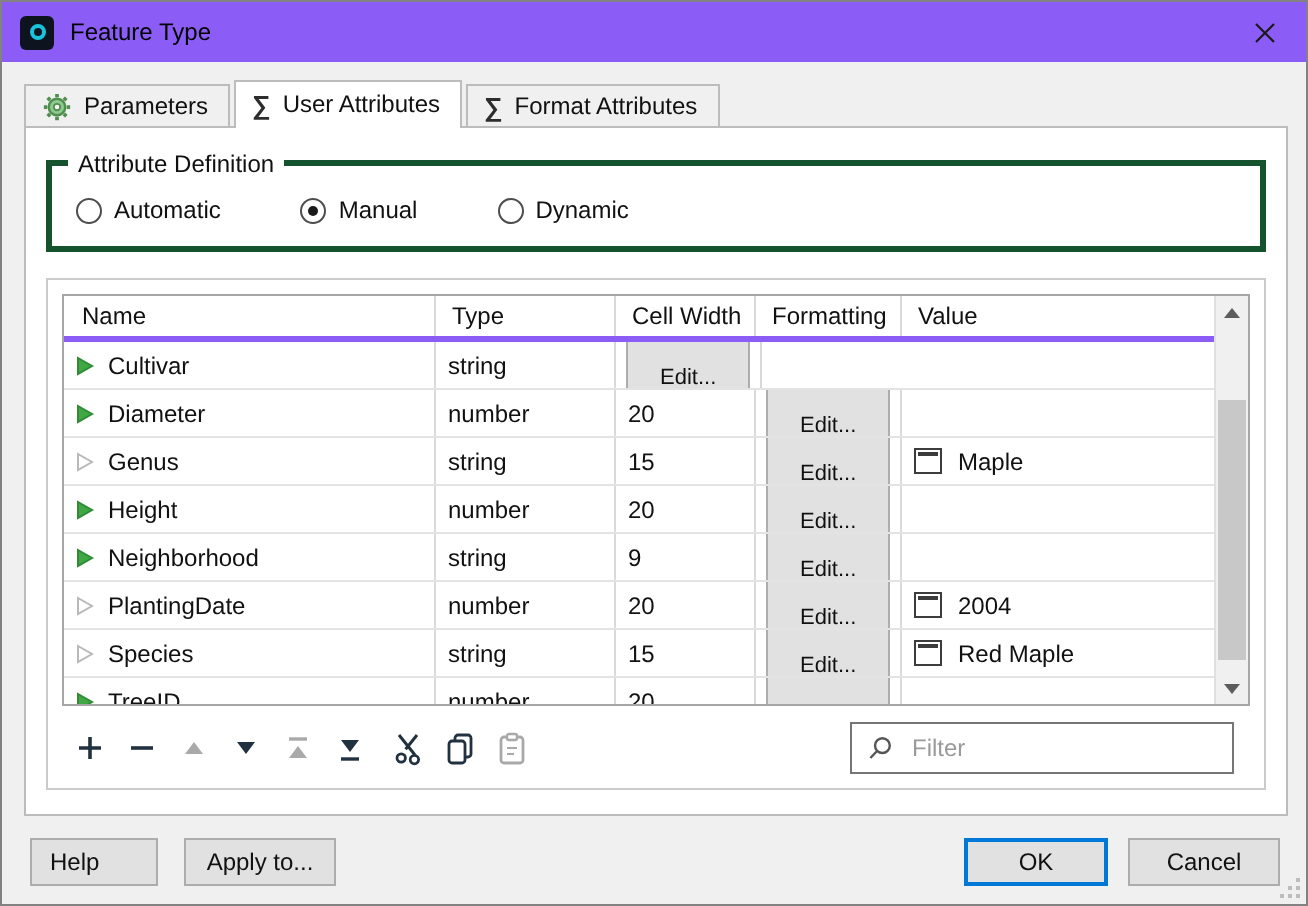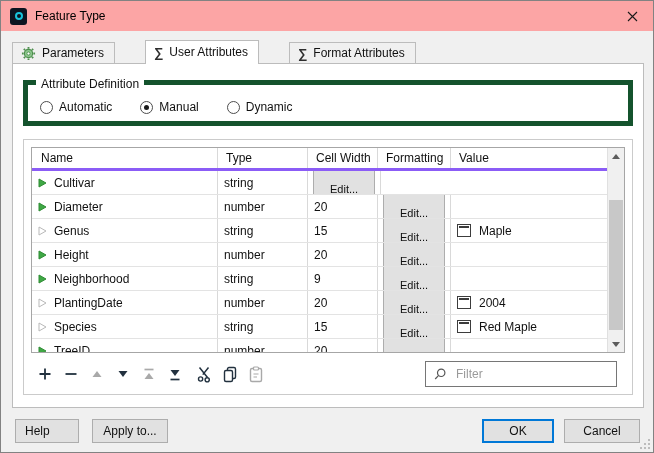--- a/index.html
+++ b/index.html
@@ -8,37 +8,37 @@
     position: relative;
     width: 654px; height: 453px;
     background: #f0f0f0;
     border: 1px solid #828282;
     font-family: "Liberation Sans", sans-serif;
     font-size: 12px;
     color: #111;
     overflow: hidden;
   }
   
-  .titlebar { height: 30px; background:#fca5a5; display:flex; align-items:center; padding-left:9px; }
+  .titlebar { height: 30px; background:#8b5cf6; display:flex; align-items:center; padding-left:9px; }
   .app-icon { width:17px; height:17px; background:#0d1420; border-radius:3px; display:flex; align-items:center; justify-content:center; flex:0 0 auto; }
   .app-icon i { display:block; width:8px; height:8px; border:2.5px solid #19c3dc; border-radius:50%; }
   .titlebar .title { margin-left:8px; font-size:12px; color:#000; }
   .close-btn { margin-left:auto; width:42px; height:30px; display:flex; align-items:center; justify-content:center; cursor:pointer; }
   
-  .tabs { position:absolute; left:11px; top:39px; display:flex; align-items:flex-end; z-index:4;gap:28px; }
+  .tabs { position:absolute; left:11px; top:39px; display:flex; align-items:flex-end; z-index:4; }
   .tab { display:flex; align-items:center; gap:6px; height:21px; padding:0 10px 0 8px;
          background:#f0f0f0; border:1px solid #bcbcbc; border-bottom:none; margin-right:2px; cursor:pointer; white-space:nowrap; }
   .tab.active { height:24px; background:#ffffff; margin-bottom:-1px; padding-bottom:1px; z-index:5; }
   .tab .sigma { font-size:13px; font-weight:700; color:#2d2d2d; line-height:1; }
   
   .panel { position:absolute; left:11px; right:9px; top:62px; bottom:44px; background:#ffffff; border:1px solid #bcbcbc; z-index:1; }
   
-  .groupbox { position:relative; margin:16px 10px 0 10px; height:46px; border:5px solid #14532d; }
+  .groupbox { position:relative; margin:16px 10px 0 10px; height:46px; border:3px solid #14532d; }
   .groupbox .legend { position:absolute; top:-8px; left:8px; background:#ffffff; padding:0 5px; font-size:12px; }
-  .radio-row { display:flex; align-items:center; gap:28px; padding:15px 0 0 12px; }
+  .radio-row { display:flex; align-items:center; gap:40px; padding:15px 0 0 12px; }
   .radio { display:flex; align-items:center; gap:6px; cursor:pointer; }
   .radio .rb { width:13px; height:13px; border:1px solid #4d4d4d; border-radius:50%; background:#fff; position:relative; flex:0 0 auto; }
   .radio.selected .rb::after { content:""; position:absolute; left:3px; top:3px; width:5px; height:5px; border-radius:50%; background:#1a1a1a; }
   
   .grid-wrap { margin:13px 10px 0 10px; border:1px solid #cbcbcb; padding:7px 7px 5px 7px; }
   .table { position:relative; border:1px solid #a6a6a6; height:206px; overflow:hidden; background:#fff; }
   .thead, .trow { display:flex; align-items:center; }
   .thead { height:23px; border-bottom:3px solid #8b5cf6; font-size:12px; }
   .trow  { height:24px; border-bottom:1px solid #e3e3e3;align-items:center; }
   .cell { height:100%; display:flex; align-items:center; padding:0 6px; border-right:1px solid #d9d9d9; overflow:hidden; white-space:nowrap; }

